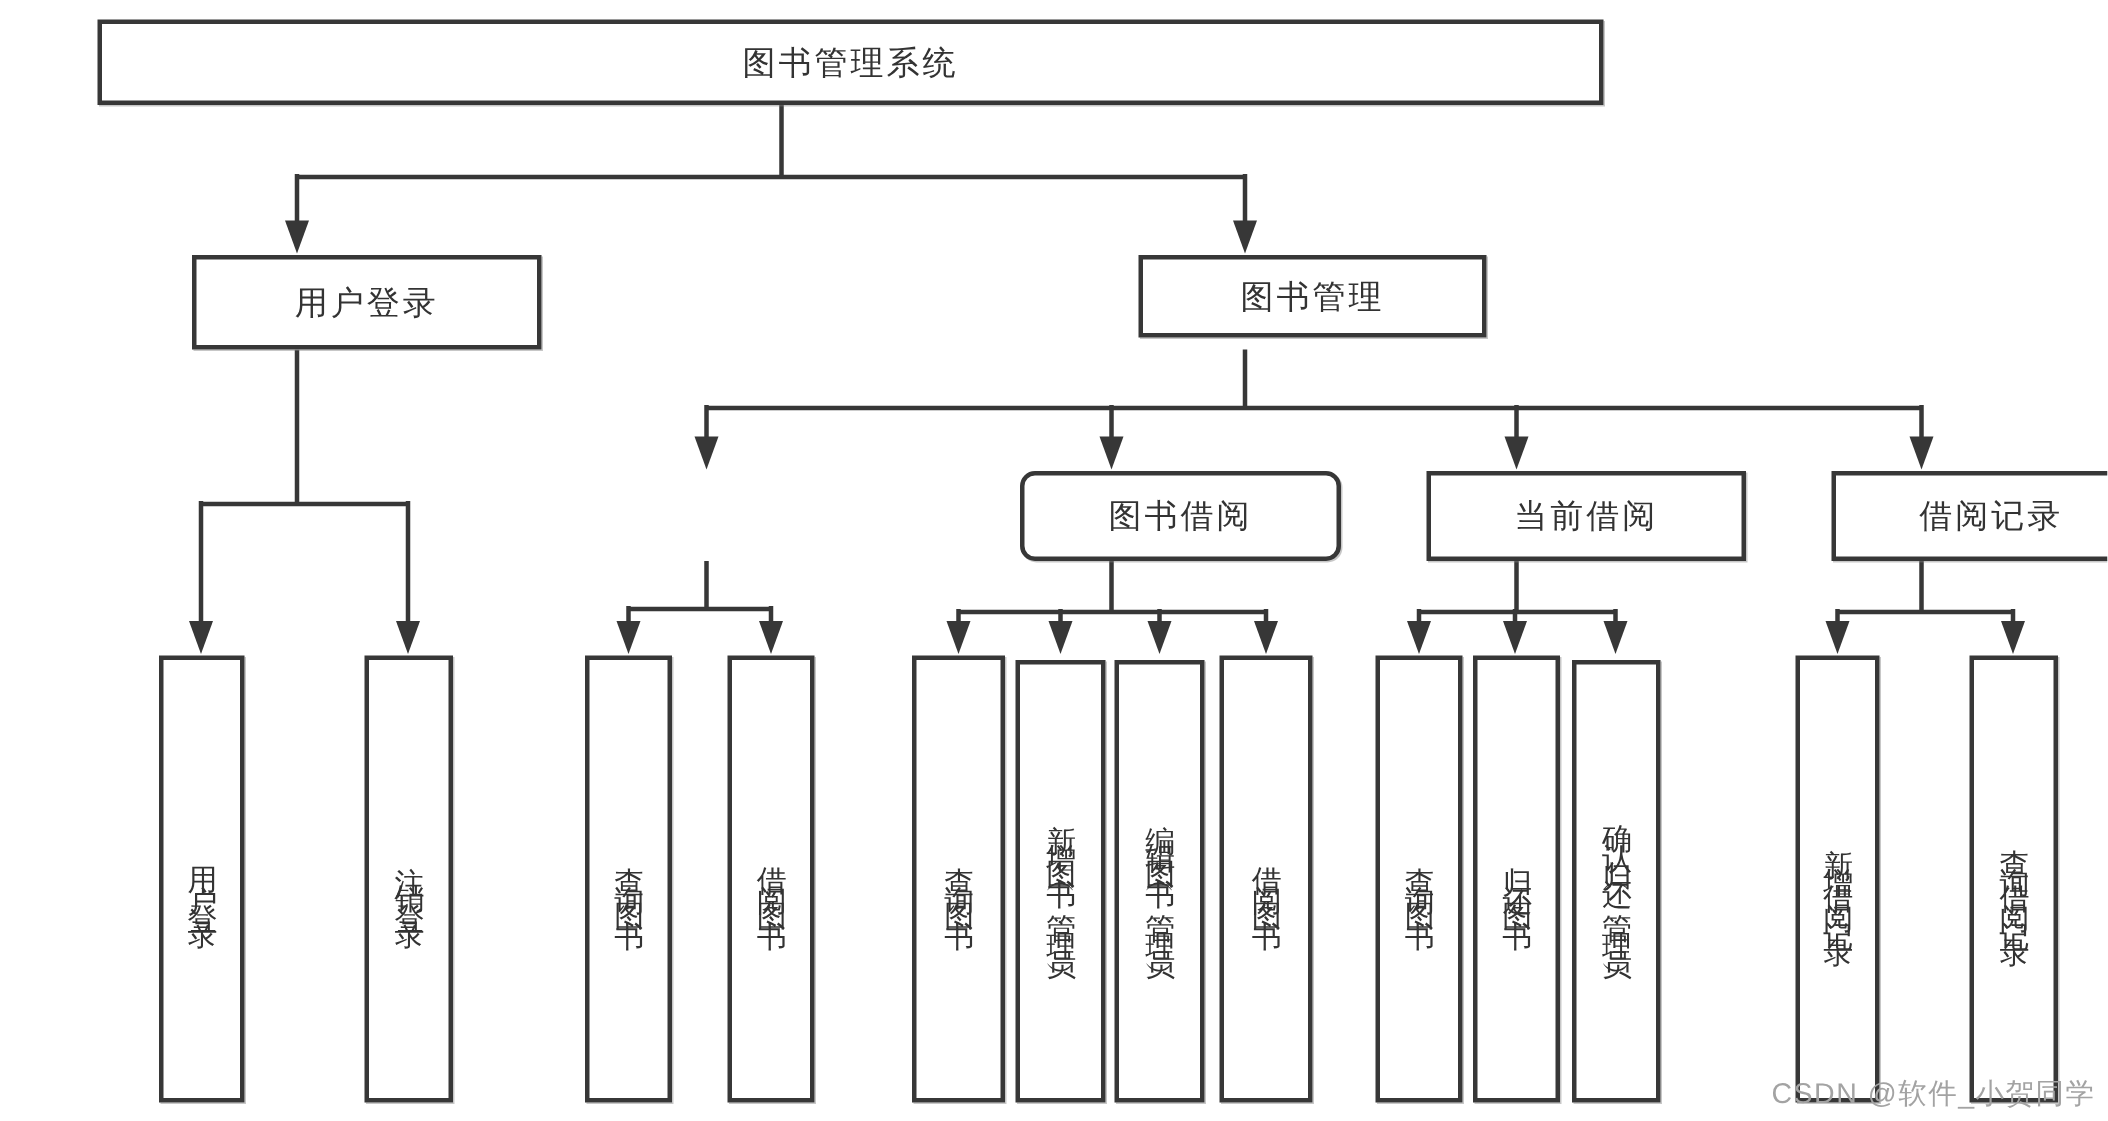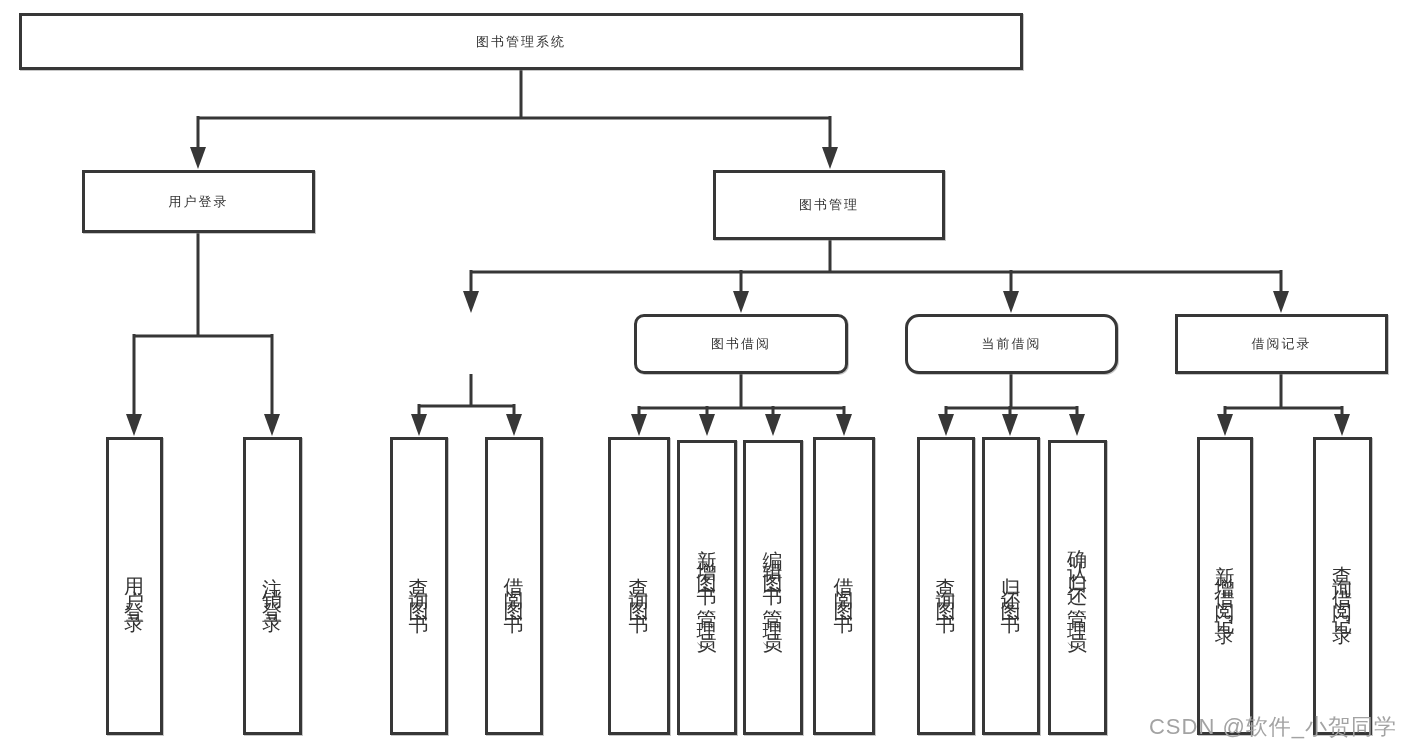--- a/index.html
+++ b/index.html
@@ -25,39 +25,40 @@
     background: #ffffff;
     border: 3px solid #373737;
     color: #333333;
     display: flex;
     align-items: center;
     justify-content: center;
     box-shadow: 1px 1px 0 rgba(130,130,130,0.45);
   }
 
   .hbox {
-    font-size: 13px;
+    font-size: 22px;
     letter-spacing: 2px;
     white-space: nowrap;
+    margin-left: 46px;
   }
 
   .vbox span {
     writing-mode: vertical-rl;
     text-orientation: mixed;
     font-size: 20px;
     letter-spacing: 12px;
     line-height: 1;
     color: #333333;
   }
 
   .watermark {
     position: absolute;
     right: 8px;
     bottom: 5px;
-    font-size: 22px;
+    font-size: 19px;
     color: #a3a3a3;
     letter-spacing: 1px;
     white-space: nowrap;
   }
 </style>
 </head>
 <body>
 
 <div class="canvas">
 
@@ -101,28 +102,28 @@
     </g>
   </svg>
 
   <div class="node hbox" style="left:19px; top:13px; width:1004px; height:57px;">
     <span>图书管理系统</span>
   </div>
 
   <div class="node hbox" style="left:82px; top:170px; width:233px; height:63px;">
     <span>用户登录</span>
   </div>
-  <div class="node hbox" style="left:713px; top:170px; width:232px; height:70px;">
+  <div class="node hbox" style="left:713px; top:170px; width:232px; height:55px;">
     <span>图书管理</span>
   </div>
 
   <div class="node hbox" style="left:634px; top:314px; width:214px; height:60px;border-radius:10px;">
     <span>图书借阅</span>
   </div>
-  <div class="node hbox" style="left:905px; top:314px; width:213px; height:60px;border-radius:14px;">
+  <div class="node hbox" style="left:905px; top:314px; width:213px; height:60px;">
     <span>当前借阅</span>
   </div>
   <div class="node hbox" style="left:1175px; top:314px; width:213px; height:60px;">
     <span>借阅记录</span>
   </div>
 
   <div class="node vbox" style="left:106px; top:437px; width:57px; height:298px;">
     <span>用户登录</span>
   </div>
   <div class="node vbox" style="left:243px; top:437px; width:59px; height:298px;">

